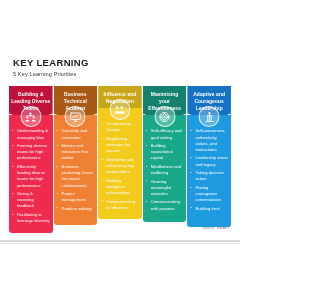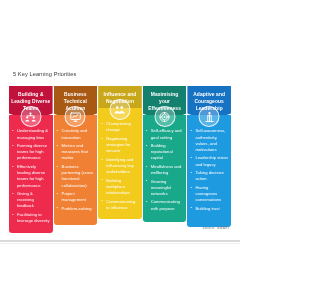--- a/index.html
+++ b/index.html
@@ -124,20 +124,21 @@
   .rule2{
     position:absolute;left:0;right:0;top:243px;
     height:1px;background:#efefef;
   }
 </style>
 </head>
 <body>
 
 <div class="slide">
 
+  <div class="title">KEY LEARNING</div>
   <div class="subtitle">5 Key Learning Priorities</div>
 
   <div class="band">
       <div class="col c0">
         <div class="head" style="background: rgb(193, 18, 60);">
           <span class="head-txt">Building &amp;</span>
           <span class="head-txt">Leading Diverse</span>
           <span class="head-txt">Teams</span>
         </div>
         <div class="body" style="background: rgb(238, 42, 77);">

